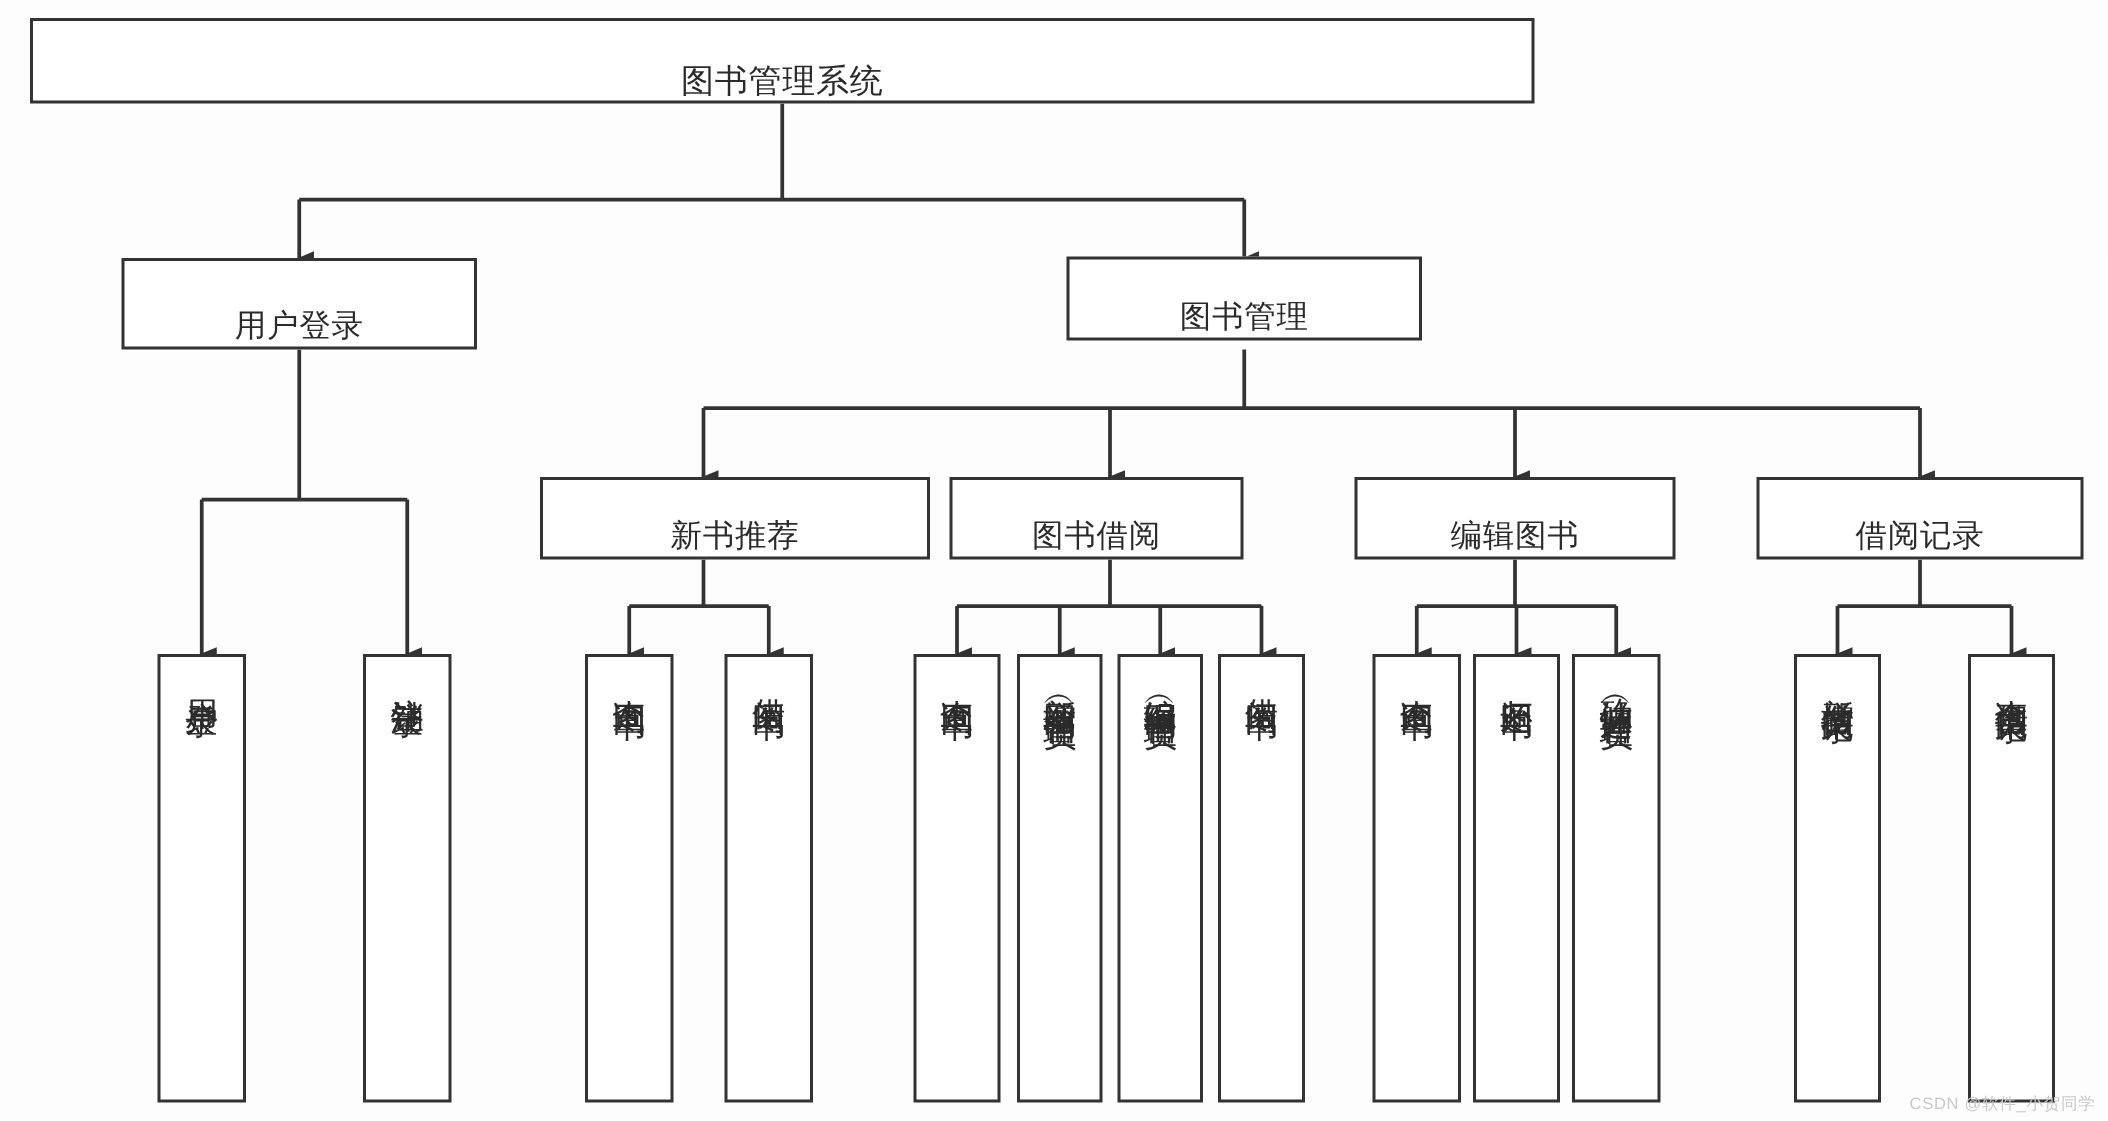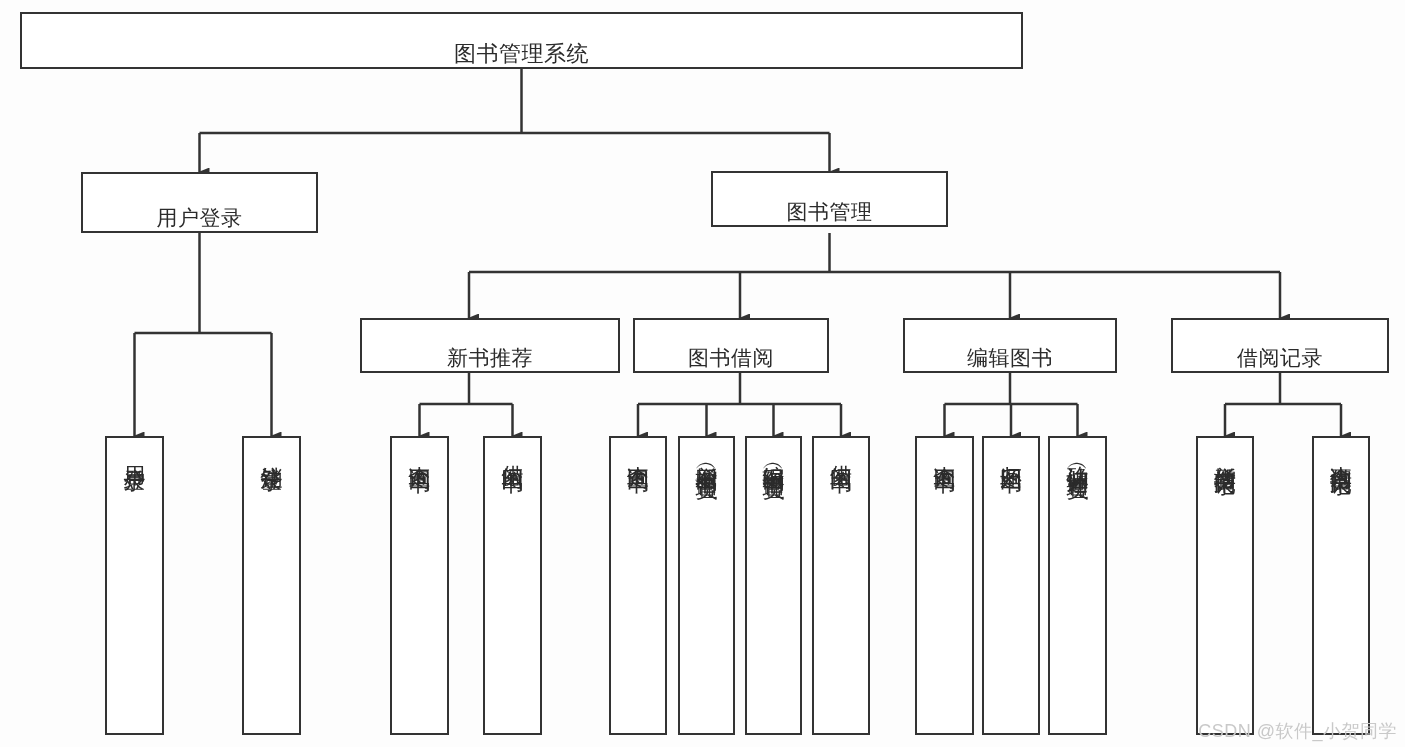--- a/index.html
+++ b/index.html
@@ -62,21 +62,21 @@
     white-space: nowrap;
   }
   .node-box.root .node-label {
     font-size: 22px;
   }
   #watermark {
     position: absolute;
     right: 8px;
     bottom: 4px;
     color: #c9c9c9;
-    font-size: 18px;
+    font-size: 11px;
     letter-spacing: 0.5px;
     white-space: nowrap;
     user-select: none;
   }
 </style>
 </head>
 <body>
 
 <div id="diagram-canvas">
 

